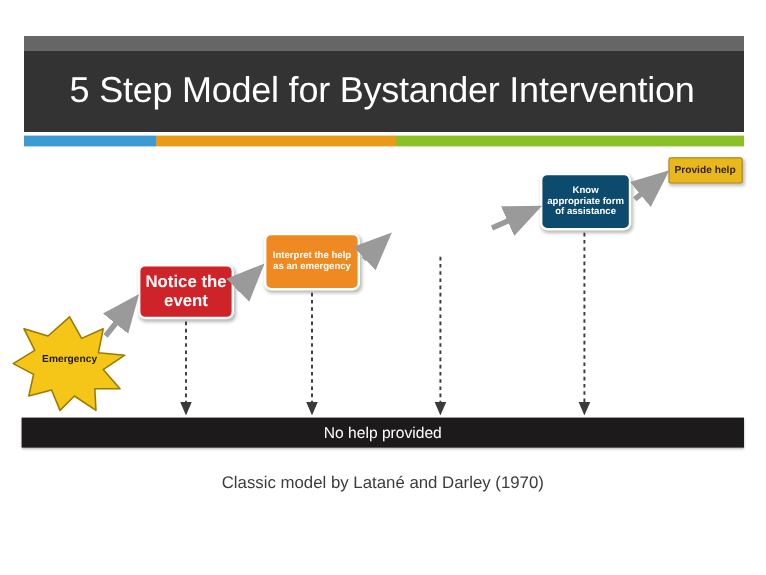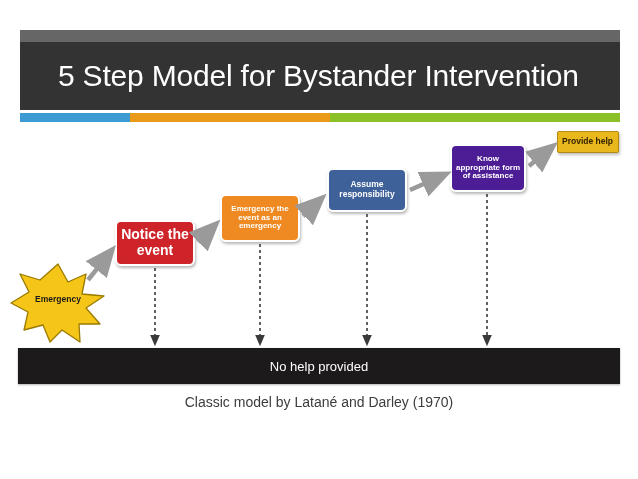--- a/index.html
+++ b/index.html
@@ -119,21 +119,21 @@
   }
   #box-assume {
     left: 327px; top: 46px;
     width: 80px; height: 44px;
     background: #3f6199;
     font-size: 8.5px;
   }
   #box-know {
     left: 450px; top: 22px;
     width: 76px; height: 48px;
-    background: #4c1d95;
+    background: #0c4a6e;
     font-size: 8px;
   }
   #box-provide {
     left: 557px; top: 9px;
     width: 62px; height: 22px;
     background: #e8b81c;
     border: 1.5px solid #b38a10;
     border-radius: 2px;
     color: #332200;
     font-size: 8.5px;
@@ -167,21 +167,21 @@
     width: 638px;
     height: 260px;
   }
 
   
   #no-help-bar {
     position: absolute;
     left: 18px;
     top: 348px;
     width: 602px;
-    height: 36px;
+    height: 25px;
     background: #1c1a1a;
     color: #ffffff;
     display: flex;
     align-items: center;
     justify-content: center;
     font-size: 13px;
     font-family: "Liberation Sans", sans-serif;
     box-shadow: 0 1px 2px rgba(0,0,0,0.3);
   }
 
@@ -219,26 +219,23 @@
     <svg id="emergency-star" viewBox="0 0 96 82">
       <polygon points="48,2 58,20 76,12 72,32 94,34 76,46 90,62 69,62 70,80 52,68 40,80 33,63 14,68 18,50 1,41 19,30 10,12 30,18" fill="#f5c518" stroke="#9a7a00" stroke-width="1.3" stroke-linejoin="round"></polygon>
     </svg>
     <div id="emergency-label">Emergency</div>
 
     <div id="box-notice" class="step-box">
       <span class="lbl">Notice the event</span>
     </div>
 
     <div id="box-interpret" class="step-box">
-      <span class="lbl">Emergency the event as an emergency</span>
-    </div>
-
-    <div id="box-assume" class="step-box">
-      <span class="lbl">Assume responsibility</span>
-    </div>
+      <span class="lbl">Interpret the help as an emergency</span>
+    </div>
+
 
     <div id="box-know" class="step-box">
       <span class="lbl">Know appropriate form of assistance</span>
     </div>
 
     <div id="box-provide" class="step-box">
       <span class="lbl">Provide help</span>
     </div>
 
     <svg id="connectors" viewBox="0 0 638 260">

